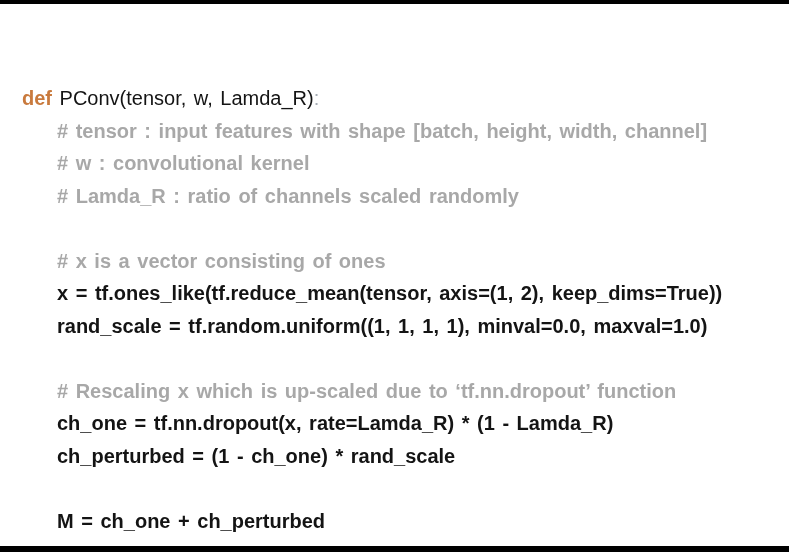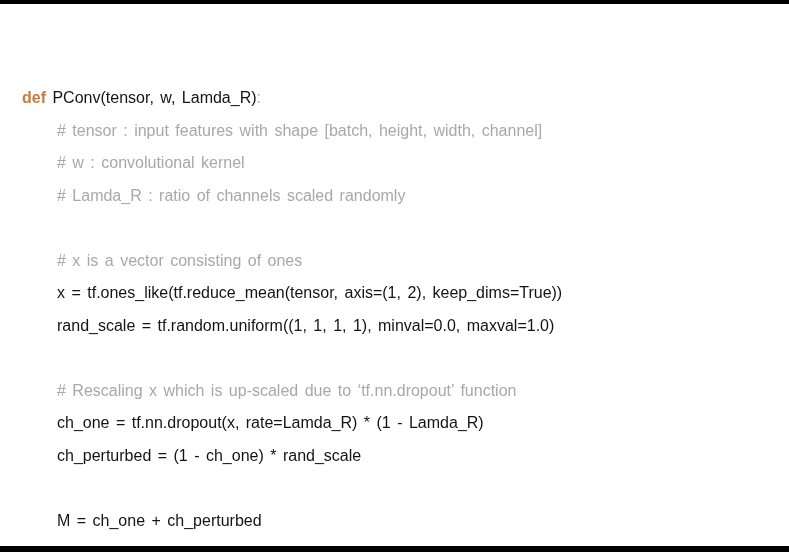--- a/index.html
+++ b/index.html
@@ -11,30 +11,31 @@
     position: relative;
     width: 789px;
     height: 552px;
     box-sizing: border-box;
     background: var(--bg, #ffffff);
     border-top: 4px solid var(--border, #000000);
     border-bottom: 6px solid var(--border, #000000);
     padding: 13px 24px 0 22px;
     overflow: hidden;
     font-family: "Liberation Sans", "DejaVu Sans", sans-serif;
-    font-size: 16px;
+    font-size: 20px;
     line-height: 32.5px;
     word-spacing: 2px;
     white-space: pre;
   }
   .line {
     height: 32.5px;
   }
   .line.ind {
     padding-left: 35px;
+    font-weight: bold;
   }
   .kw {
     color: var(--kw, #c97a3d);
     font-weight: bold;
   }
   .code {
     color: var(--code, #141414);
   }
   .cm {
     color: var(--cm, #a8a8a8);

